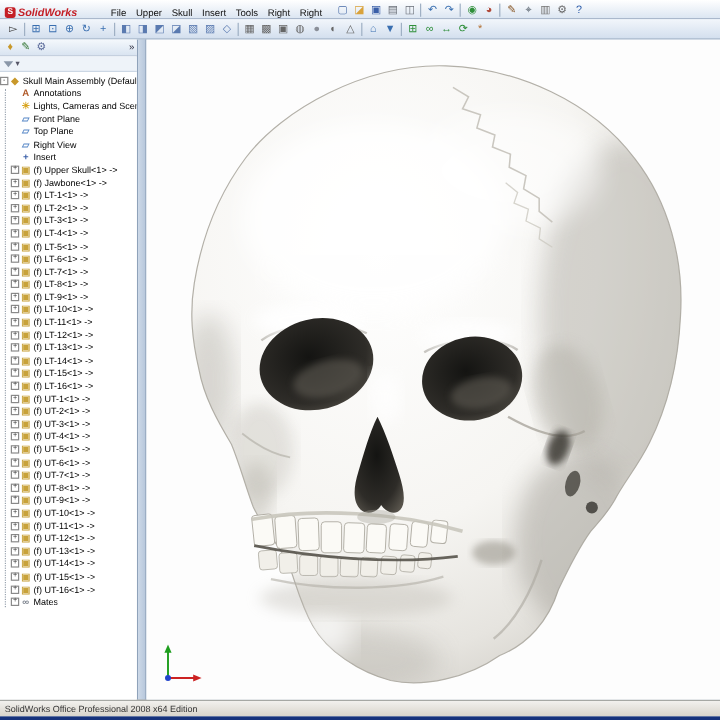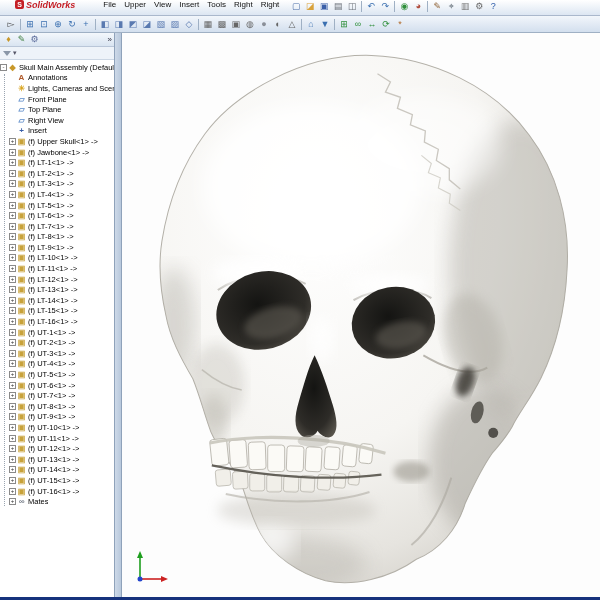--- a/index.html
+++ b/index.html
@@ -1,22 +1,22 @@
 <!DOCTYPE html>
 <html><head>
 <meta charset="utf-8">
 <style>
   html,body{margin:0;padding:0;width:600px;height:600px;overflow:hidden;
     font-family:"Liberation Sans",sans-serif;background:#fff;}
   .win{width:600px;height:600px;display:flex;flex-direction:column;background:#d6e2f0;}
 
   
-  .titlebar{height:15px;display:flex;align-items:flex-start;
+  .titlebar{height:15px;display:flex;align-items:flex-end;
     background:linear-gradient(#ffffff,#dce6f2);border-bottom:1px solid #aab8cc;
-    padding-left:13px;flex:0 0 15px;}
+    padding-left:2px;flex:0 0 15px;}
   .logo-badge{width:9px;height:9px;background:#c41e25;border-radius:2px;
     color:#fff;font-size:7px;line-height:9px;text-align:center;font-weight:bold;margin:0 2px;}
   .logo-text{color:#c41e25;font-weight:bold;font-style:italic;font-size:9px;margin-right:8px;}
   .menubar{display:flex;align-items:center;margin-left:16px;}
   .menu-item{font-size:8px;color:#111;padding:0 4px;cursor:default;}
   .tb{display:flex;align-items:center;}
   .tb1{margin-left:6px;}
   .tbico{width:14px;height:13px;font-size:9px;line-height:13px;text-align:center;cursor:default;}
   .tbsep{width:1px;height:11px;background:#9fb0c4;margin:0 2px;}
   .tb2{height:16px;background:linear-gradient(#f2f6fb,#d3dfee);
@@ -65,21 +65,21 @@
 <body>
 
 <div class="win">
 
   <div class="titlebar">
     <span class="logo-badge">S</span>
     <span class="logo-text">SolidWorks</span>
     <div class="menubar">
         <span class="menu-item">File</span>
         <span class="menu-item">Upper</span>
-        <span class="menu-item">View</span>
+        <span class="menu-item">Skull</span>
         <span class="menu-item">Insert</span>
         <span class="menu-item">Tools</span>
         <span class="menu-item">Right</span>
         <span class="menu-item">Right</span>
       </div>
     <div class="tb tb1">
         <span class="tbico" style="color: rgb(74, 109, 168);">▢</span>
         <span class="tbico" style="color: rgb(217, 162, 58);">◪</span>
         <span class="tbico" style="color: rgb(58, 95, 168);">▣</span>
         <span class="tbico" style="color: rgb(106, 111, 120);">▤</span>
@@ -466,14 +466,17 @@
       <svg class="triad" viewBox="0 0 40 40">
         <line x1="10" y1="32" x2="10" y2="9" stroke="#1e9e1e" stroke-width="1.6"></line>
         <path d="M10 4 L7 11 L13 11 Z" fill="#1e9e1e"></path>
         <line x1="10" y1="32" x2="33" y2="32" stroke="#cc2222" stroke-width="1.6"></line>
         <path d="M38 32 L31 29 L31 35 Z" fill="#cc2222"></path>
         <circle cx="10" cy="32" r="2.5" fill="#2244cc"></circle>
       </svg>
     </div>
   </div>
 
+  <div class="statusbar">
+    <span>SolidWorks Office Professional 2008 x64 Edition</span>
+  </div>
   <div class="bottom-edge"></div>
 </div>
 
 </body></html>

